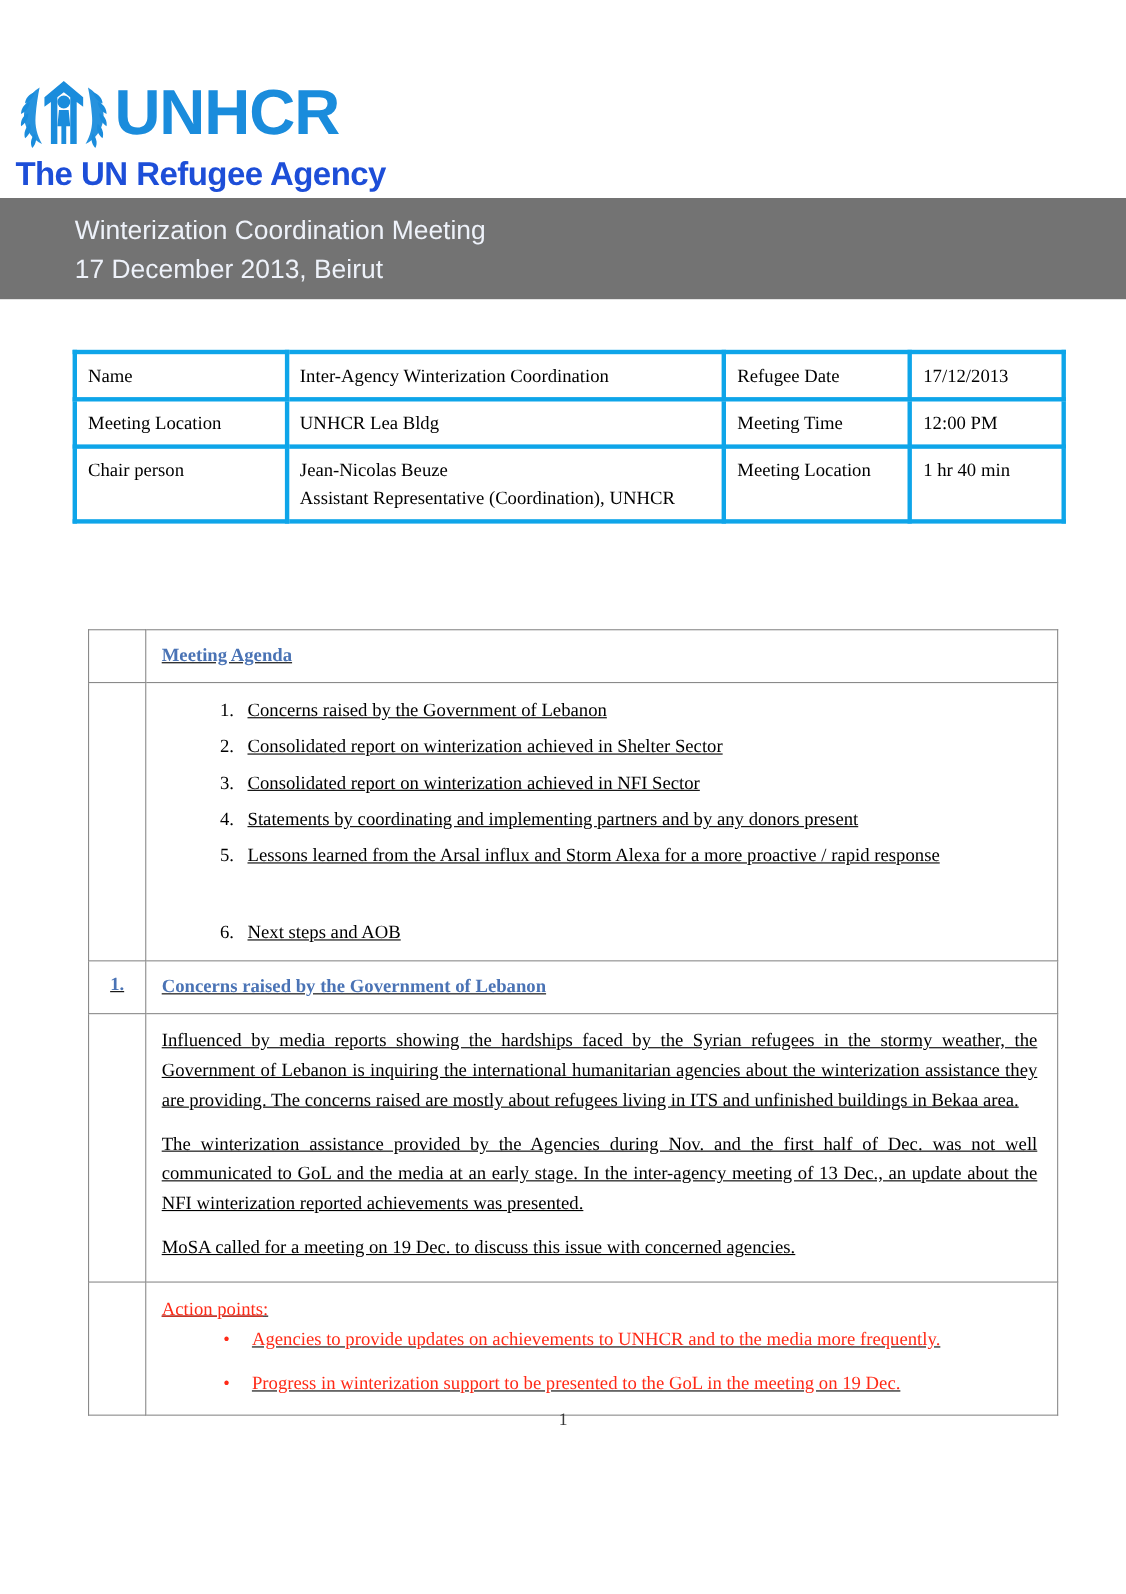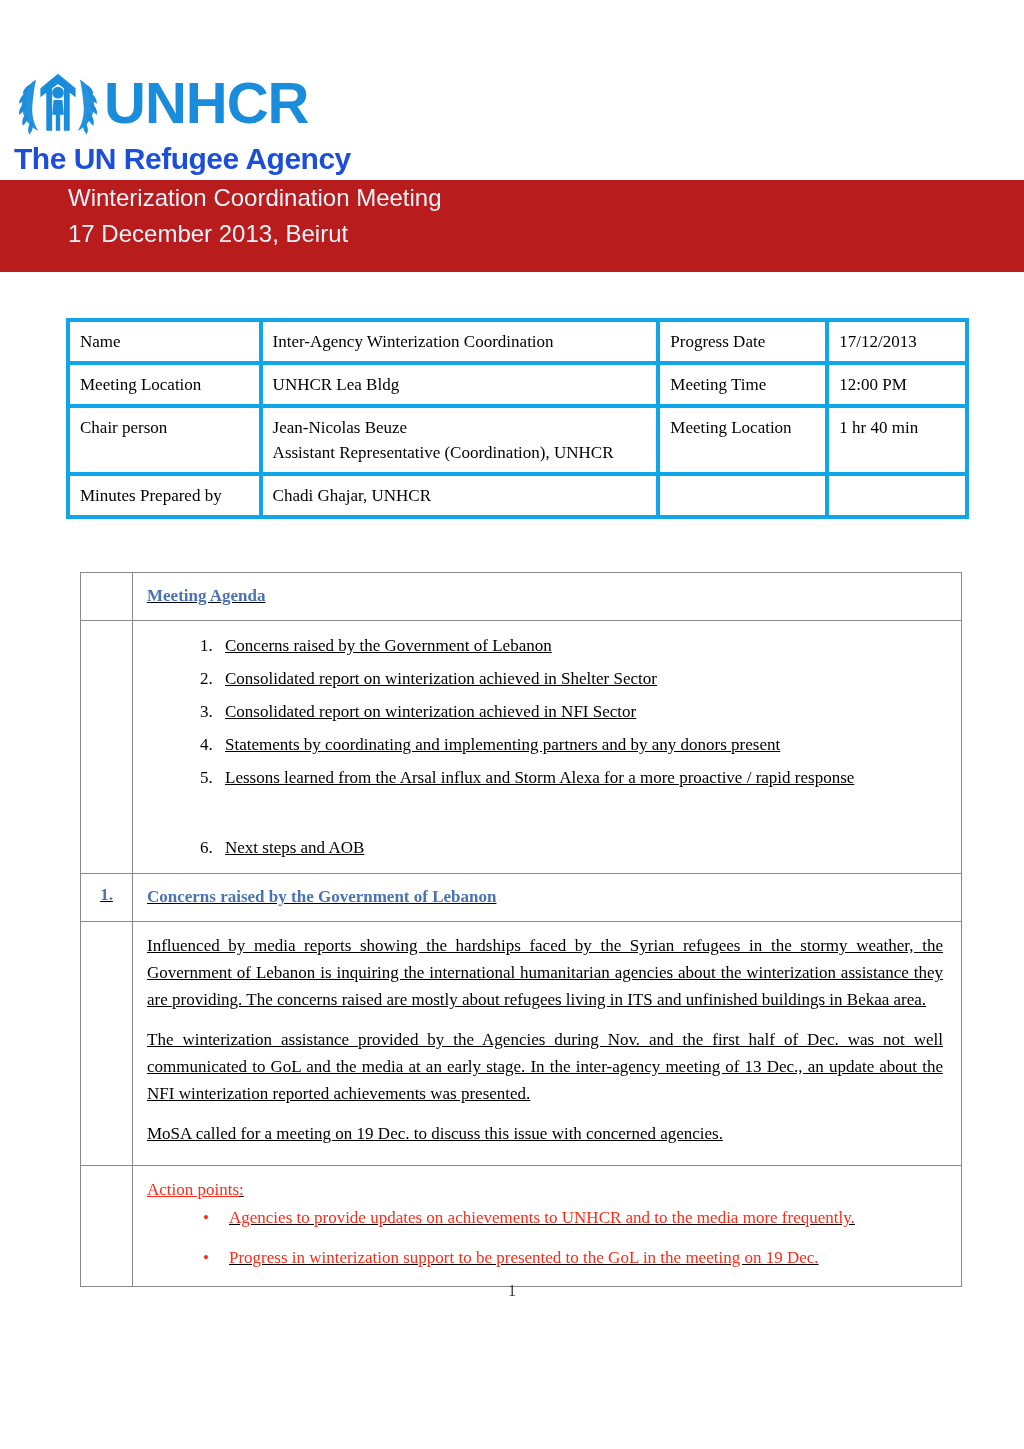--- a/index.html
+++ b/index.html
@@ -53,23 +53,23 @@
     margin-top: 2px;
   }
 
   
   .banner {
     position: absolute;
     left: 0;
     top: 180px;
     width: 1024px;
     height: 92px;
-    background: #b91c1c;
+    background: #737373;
     box-sizing: border-box;
-    padding: 0 0 0 68px;
+    padding: 12px 0 0 68px;
   }
   .banner-line {
     font-family: "Liberation Sans", "DejaVu Sans", sans-serif;
     font-size: 24px;
     color: #eef2fa;
     line-height: 36px;
     font-weight: normal;
   }
 
   
@@ -220,43 +220,37 @@
 <div class="banner">
   <div class="banner-line">Winterization Coordination Meeting</div>
   <div class="banner-line">17 December 2013, Beirut</div>
 </div>
 
 <table class="info-table">
   <tbody>
     <tr>
       <td class="it-c1">Name</td>
       <td class="it-c2">Inter-Agency Winterization Coordination</td>
-      <td class="it-c3">Progress Date</td>
+      <td class="it-c3">Refugee Date</td>
       <td class="it-c4">17/12/2013</td>
     </tr>
     <tr>
       <td class="it-c1">Meeting Location</td>
       <td class="it-c2">UNHCR Lea Bldg</td>
       <td class="it-c3">Meeting Time</td>
       <td class="it-c4">12:00 PM</td>
     </tr>
     <tr>
       <td class="it-c1">Chair person</td>
       <td class="it-c2">
         <span>Jean-Nicolas Beuze</span>
         <span class="chair-sub">Assistant Representative (Coordination), UNHCR</span>
       </td>
       <td class="it-c3">Meeting Location</td>
       <td class="it-c4">1 hr 40 min</td>
-    </tr>
-    <tr>
-      <td class="it-c1">Minutes Prepared by</td>
-      <td class="it-c2">Chadi Ghajar, UNHCR</td>
-      <td class="it-c3"></td>
-      <td class="it-c4"></td>
     </tr>
   </tbody>
 </table>
 
 <table class="main-table">
   <tbody>
     <tr>
       <td class="mt-num"></td>
       <td class="mt-body">
         <div class="sec-head">Meeting Agenda</div>

